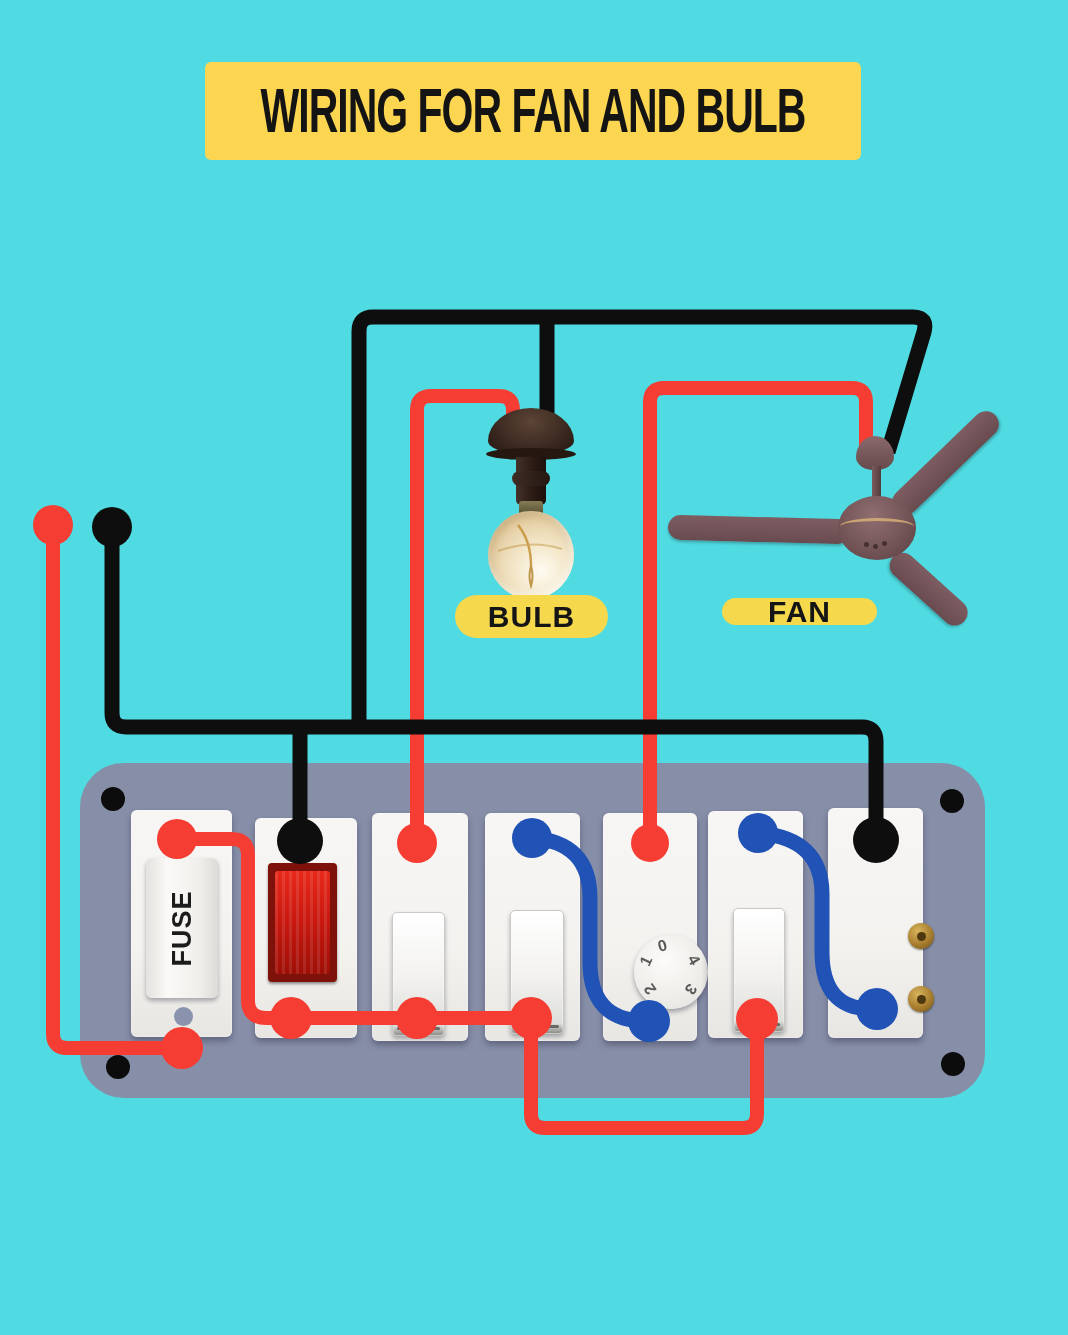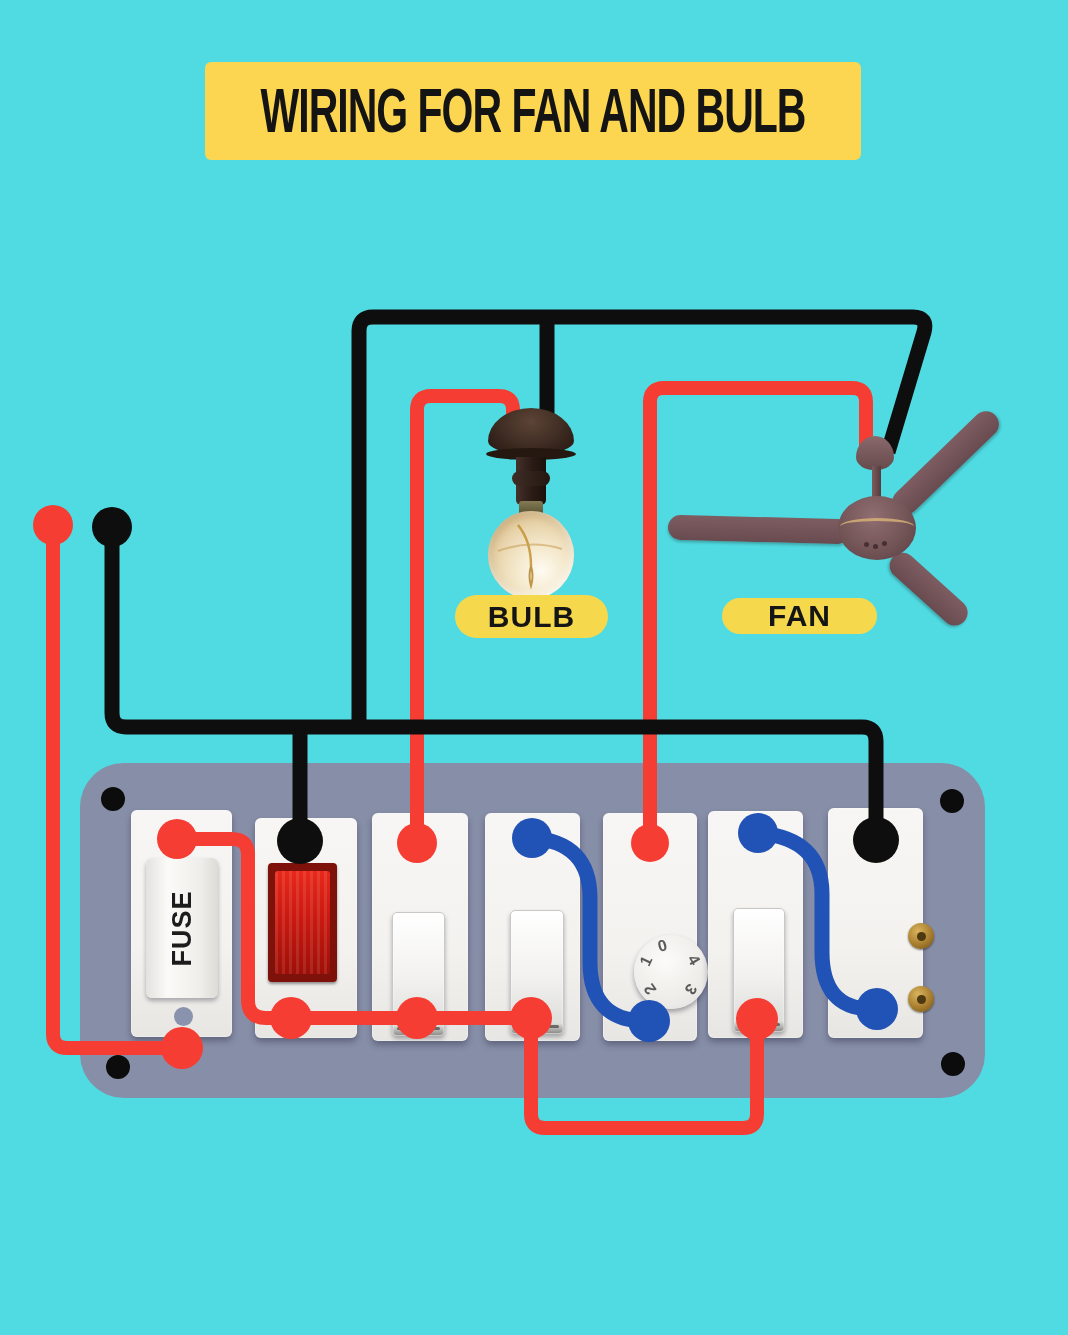--- a/index.html
+++ b/index.html
@@ -207,15 +207,15 @@
   <div class="abs" style="left:204px;top:140px;width:30px;height:10px;">
     <div class="fan-vent" style="left:0;top:2px;"></div>
     <div class="fan-vent" style="left:9px;top:4px;"></div>
     <div class="fan-vent" style="left:18px;top:1px;"></div>
   </div>
 </div>
 
 <div class="abs pill" style="left:455px;top:595px;width:153px;height:43px;">
   <span>BULB</span>
 </div>
-<div class="abs pill" style="left:722px;top:598px;width:155px;height:36px;">
+<div class="abs pill" style="left:722px;top:598px;width:155px;height:27px;">
   <span>FAN</span>
 </div>
 
 </body></html>

